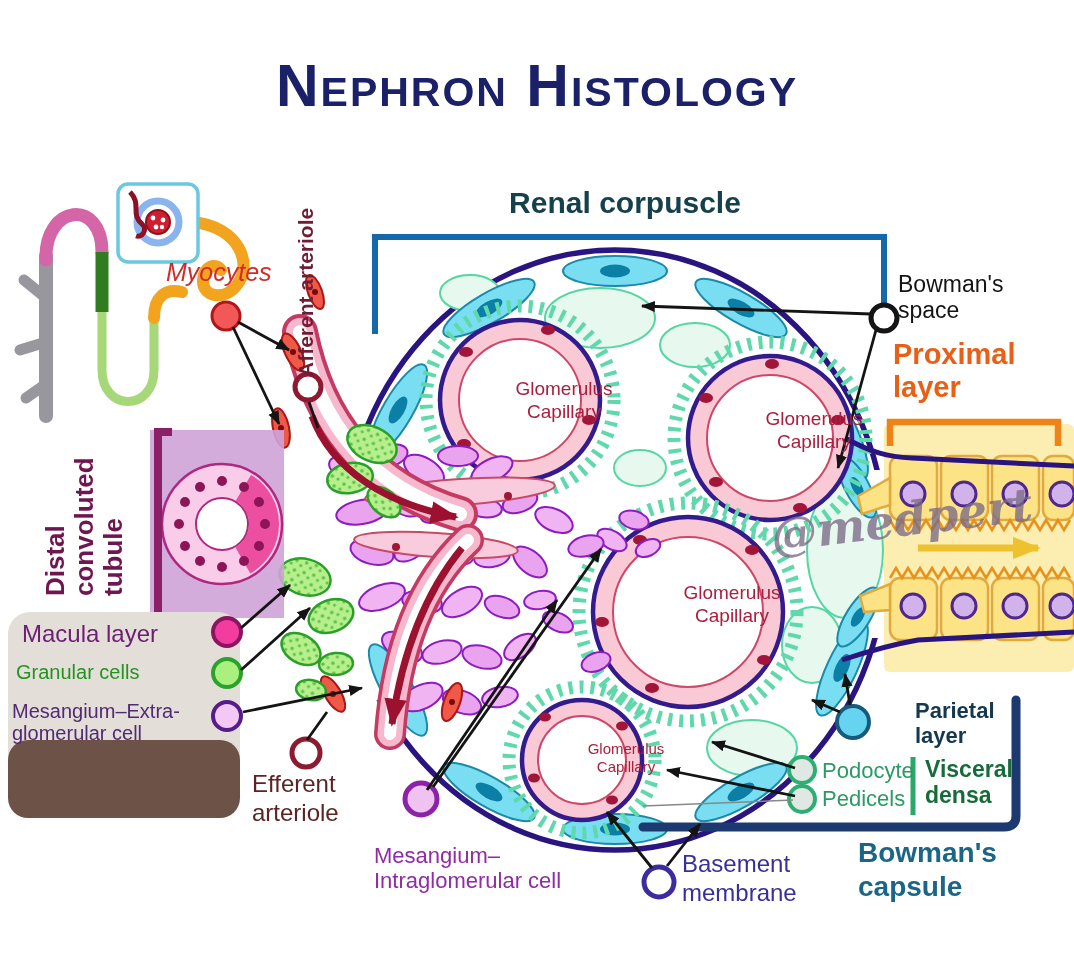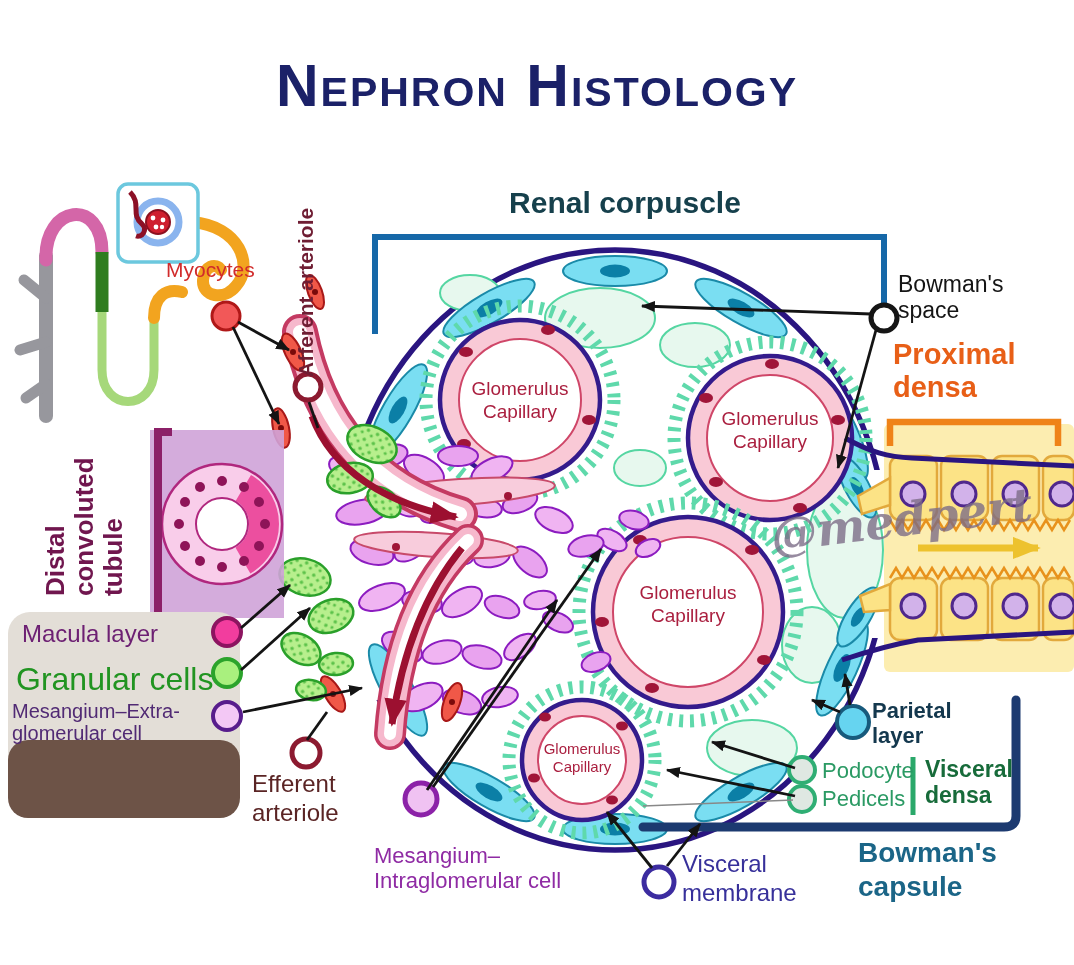--- a/index.html
+++ b/index.html
@@ -3,39 +3,39 @@
 <meta charset="utf-8">
 <style>
   html,body{margin:0;padding:0;width:1074px;height:965px;background:#fff;overflow:hidden;
     font-family:"Liberation Sans",sans-serif;}
   #stage{position:relative;width:1074px;height:965px;background:#fff;}
   #diagram-svg{position:absolute;left:0;top:0;z-index:1;}
   .lbl{position:absolute;z-index:2;}
   .ttl{left:0;top:52px;width:1074px;text-align:center;font-variant:small-caps;
     font-weight:900;font-size:59px;letter-spacing:2px;color:#1b2168;}
   .renal{left:430px;top:186px;width:390px;text-align:center;font-size:30px;font-weight:bold;color:#16404c;}
-  .myo{left:166px;top:258px;font-size:21px;font-weight:500;color:#d12b2b;}
+  .myo{left:166px;top:258px;font-size:25px;font-weight:500;color:#d12b2b;font-style:italic;}
   .aff{left:219px;top:276px;width:176px;height:26px;transform:rotate(-90deg);transform-origin:center;
     font-size:21px;font-weight:600;color:#6f1d33;}
   .bspace{left:898px;top:272px;width:120px;font-size:23px;font-weight:500;color:#141414;line-height:1.12;}
   .prox{left:893px;top:338px;width:150px;font-size:29px;font-weight:bold;color:#e85f17;line-height:1.15;}
   .glab{position:absolute;width:124px;text-align:center;font-size:19px;font-weight:500;
-    color:#aa1f3f;line-height:1.2;}
+    color:#aa1f3f;line-height:1.2;padding-left:44px;}
   .g1{left:458px;top:378px;} .g2{left:708px;top:408px;} .g3{left:626px;top:582px;}
   .g4{left:530px;top:740px;width:104px;font-size:15px;}
   .dct{left:5px;top:472px;width:160px;height:88px;transform:rotate(-90deg);transform-origin:center;
     font-size:26px;font-weight:bold;color:#70164e;line-height:1.12;}
   .macu{left:22px;top:620px;font-size:24px;font-weight:500;color:#6d2073;}
-  .gran{left:16px;top:661px;font-size:32px;font-weight:500;color:#219421;}
+  .gran{left:16px;top:661px;font-size:20px;font-weight:500;color:#219421;}
   .mesex{left:12px;top:700px;width:185px;font-size:20px;font-weight:500;color:#512a74;line-height:1.12;}
   .juxta{left:18px;top:750px;width:205px;font-size:23px;font-weight:bold;color:#ffffff;line-height:1.3;}
   .eff{left:252px;top:770px;width:120px;font-size:24px;font-weight:500;color:#5a2424;line-height:1.2;}
   .mesin{left:374px;top:843px;width:220px;font-size:22px;font-weight:500;color:#8f2ba4;line-height:1.15;}
   .base{left:682px;top:850px;width:150px;font-size:24px;font-weight:500;color:#37309a;line-height:1.2;}
-  .pari{left:872px;top:698px;width:100px;font-size:22px;font-weight:bold;color:#14384e;line-height:1.15;}
+  .pari{left:915px;top:698px;width:100px;font-size:22px;font-weight:bold;color:#14384e;line-height:1.15;}
   .podo{left:822px;top:758px;font-size:22px;font-weight:500;color:#2b9a64;}
   .pedi{left:822px;top:786px;font-size:22px;font-weight:400;color:#2b9a64;}
   .visc{left:925px;top:756px;width:100px;font-size:23px;font-weight:bold;color:#176b3a;line-height:1.15;}
   .bcap{left:858px;top:836px;width:175px;font-size:28px;font-weight:bold;color:#1b6587;line-height:1.2;}
   .wm{left:770px;top:492px;width:280px;font-family:"DejaVu Serif",serif;font-style:italic;
     font-weight:bold;font-size:46px;color:#7b6b86;opacity:.78;transform:rotate(-7deg);}
 </style>
 </head>
 <body>
 
@@ -390,32 +390,32 @@
     <path d="M307,740 L327,712"></path>
     <path d="M643,806 L793,800" stroke="#888888" stroke-width="1.5"></path>
   </g>
 </svg>
 
 <div class="lbl ttl">Nephron Histology</div>
 <div class="lbl renal">Renal corpuscle</div>
 <div class="lbl myo">Myocytes</div>
 <div class="lbl aff">Afferent arteriole</div>
 <div class="lbl bspace">Bowman's space</div>
-<div class="lbl prox">Proximal densa</div>
+<div class="lbl prox">Proximal layer</div>
 <div class="lbl glab g1">Glomerulus Capillary</div>
 <div class="lbl glab g2">Glomerulus Capillary</div>
 <div class="lbl glab g3">Glomerulus Capillary</div>
 <div class="lbl glab g4">Glomerulus Capillary</div>
 <div class="lbl dct">Distal convoluted tubule</div>
 <div class="lbl macu">Macula layer</div>
 <div class="lbl gran">Granular cells</div>
 <div class="lbl mesex">Mesangium–Extra-glomerular cell</div>
 <div class="lbl mesin">Mesangium–Intraglomerular cell</div>
 <div class="lbl eff">Efferent arteriole</div>
-<div class="lbl base">Visceral membrane</div>
+<div class="lbl base">Basement membrane</div>
 <div class="lbl pari">Parietal layer</div>
 <div class="lbl podo">Podocyte</div>
 <div class="lbl pedi">Pedicels</div>
 <div class="lbl visc">Visceral densa</div>
 <div class="lbl bcap">Bowman's capsule</div>
 <div class="lbl wm">@medpert</div>
 
 </div>
 
 </body></html>

